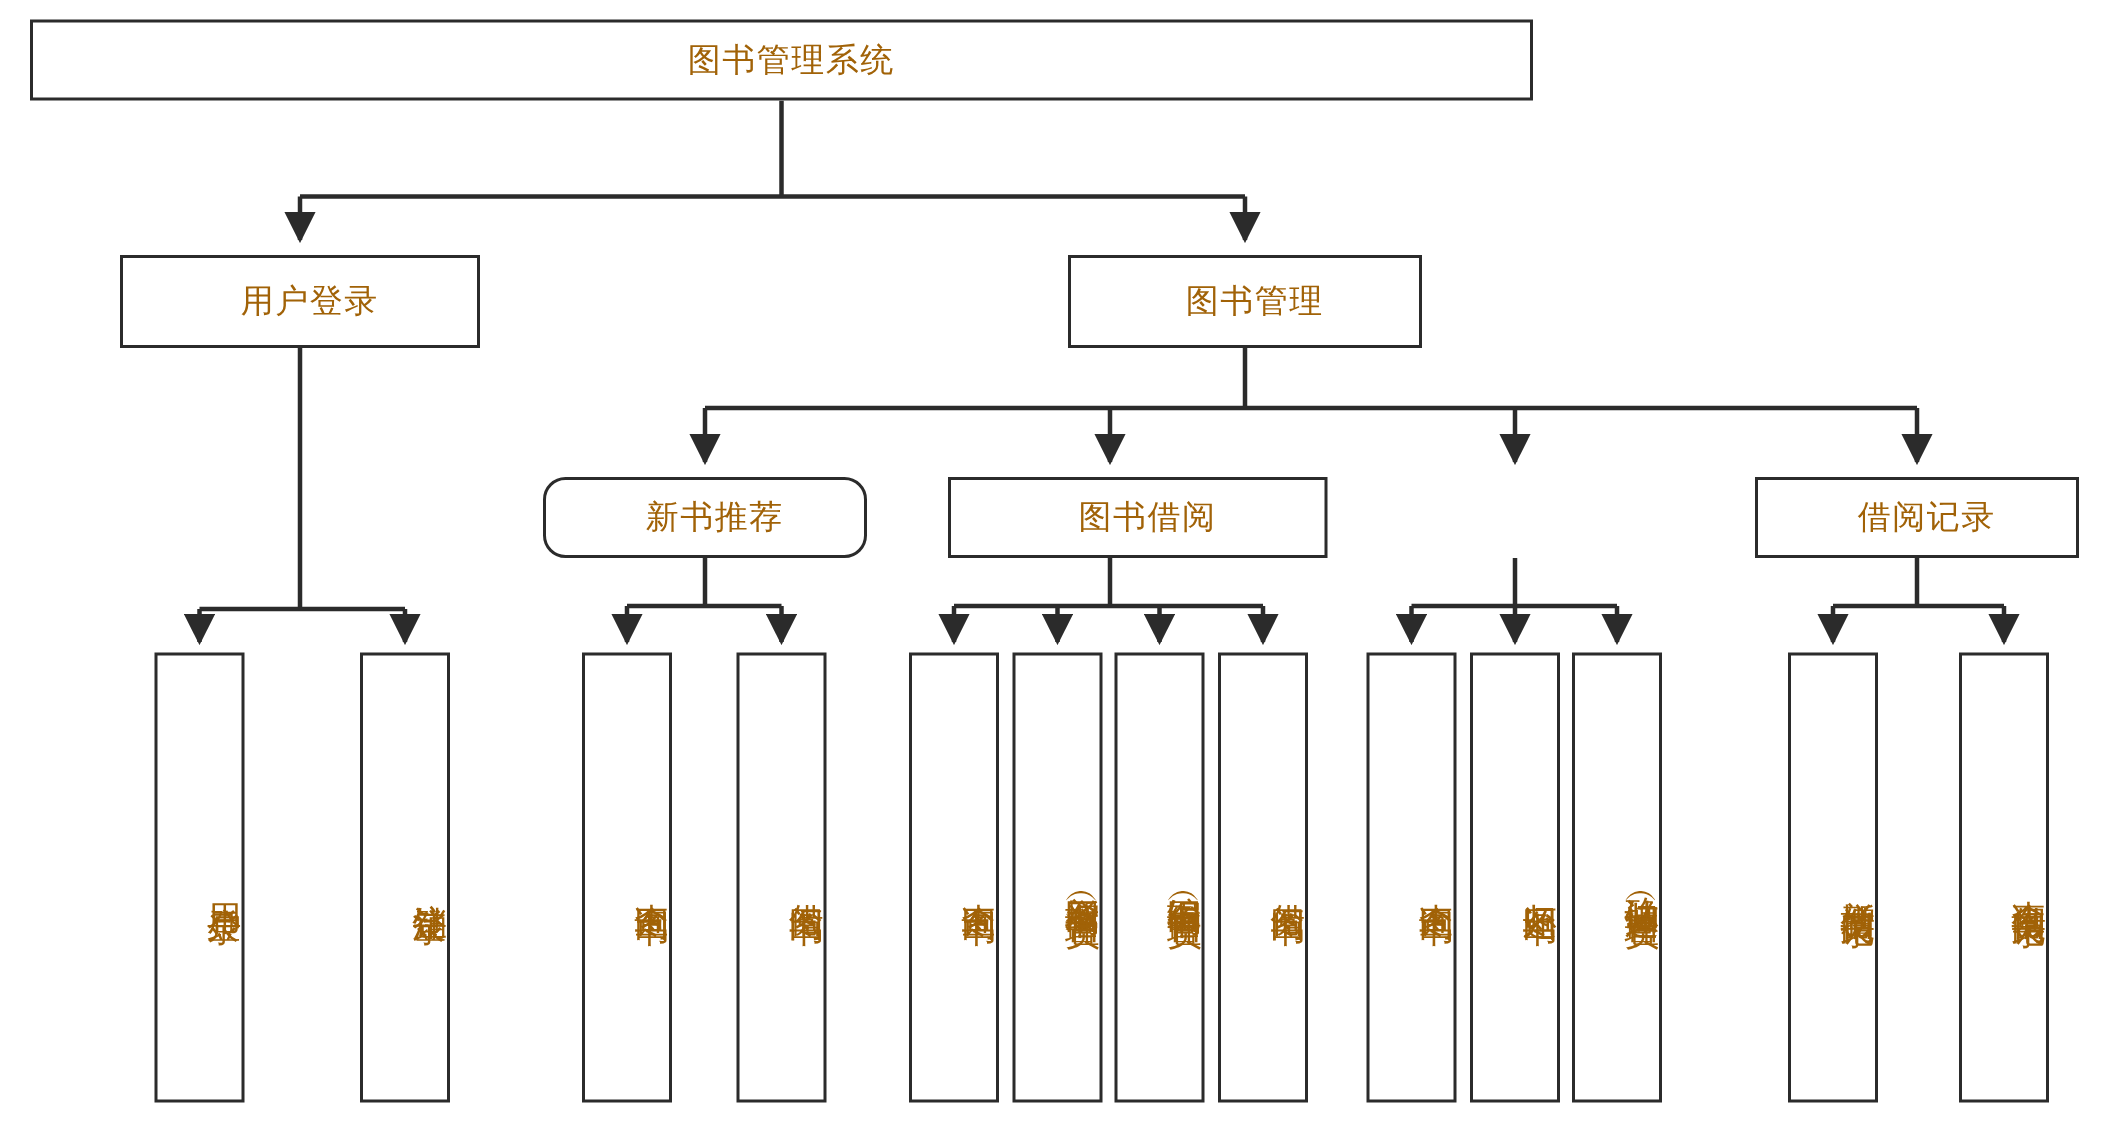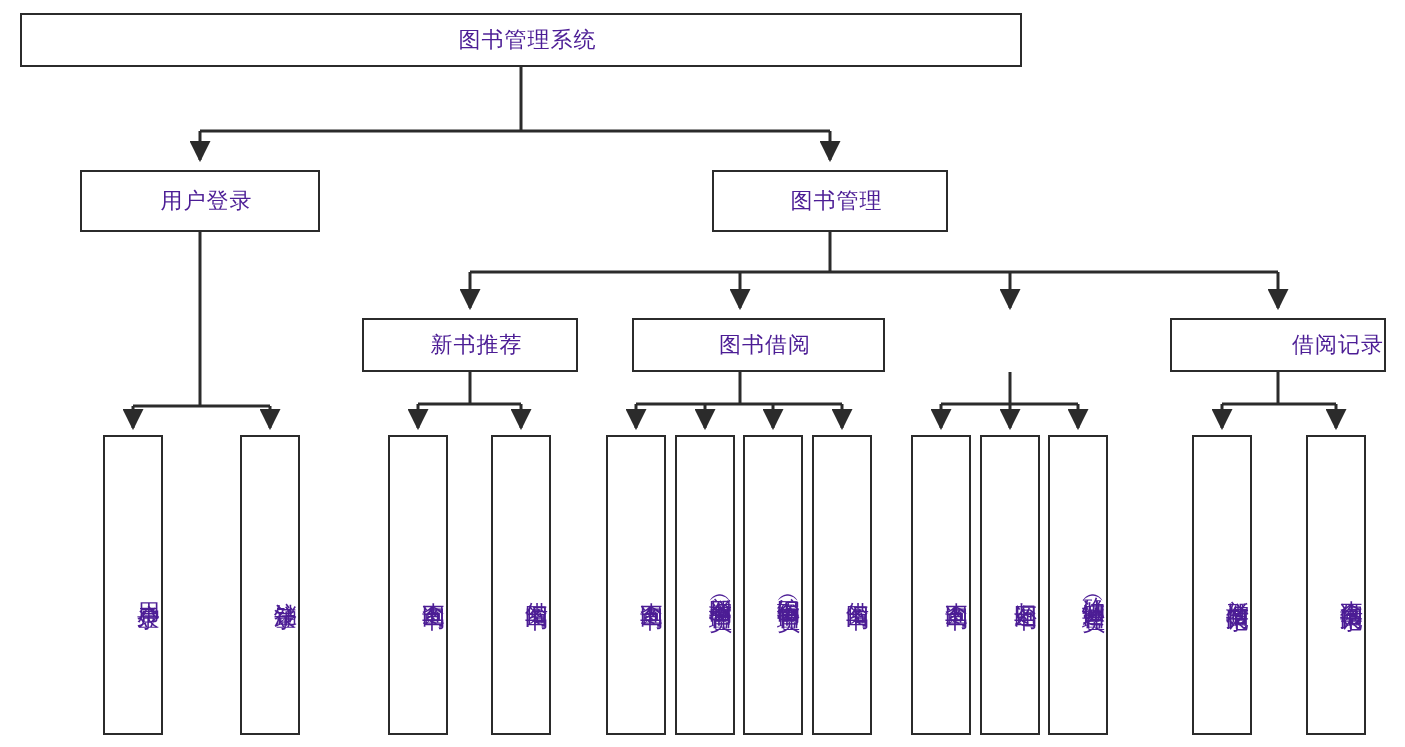--- a/index.html
+++ b/index.html
@@ -27,21 +27,21 @@
     pointer-events: none;
   }
   .node {
     position: absolute;
     box-sizing: border-box;
     border: 2px solid #2b2b2b;
     background: #ffffff;
     display: flex;
     align-items: center;
     justify-content: center;
-    color: #4c1d95;
+    color: #a16207;
     padding-left: 13px;
   }
   .node.horiz {
     font-size: 22px;
     letter-spacing: 1px;
   }
   .node.vert {
     writing-mode: vertical-rl;
     text-orientation: upright;
     font-size: 23px;
@@ -124,27 +124,27 @@
     <span class="label">图书管理系统</span>
   </div>
 
   <div class="node horiz" style="left:80px; top:170px; width:240px; height:62px;">
     <span class="label">用户登录</span>
   </div>
   <div class="node horiz" style="left:712px; top:170px; width:236px; height:62px;font-family:Liberation Serif, serif;">
     <span class="label">图书管理</span>
   </div>
 
-  <div class="node horiz" style="left:362px; top:318px; width:216px; height:54px;">
+  <div class="node horiz" style="left:362px; top:318px; width:216px; height:54px;border-radius:15px;">
     <span class="label">新书推荐</span>
   </div>
   <div class="node horiz" style="left:632px; top:318px; width:253px; height:54px;">
     <span class="label">图书借阅</span>
   </div>
-  <div class="node horiz" style="left:1170px; top:318px; width:216px; height:54px;justify-content:flex-end;">
+  <div class="node horiz" style="left:1170px; top:318px; width:216px; height:54px;">
     <span class="label">借阅记录</span>
   </div>
 
   <div class="node vert" style="left:103px; top:435px; width:60px; height:300px;">
     <span class="label">用户登录</span>
   </div>
   <div class="node vert" style="left:240px; top:435px; width:60px; height:300px;">
     <span class="label">注销登录</span>
   </div>
 

